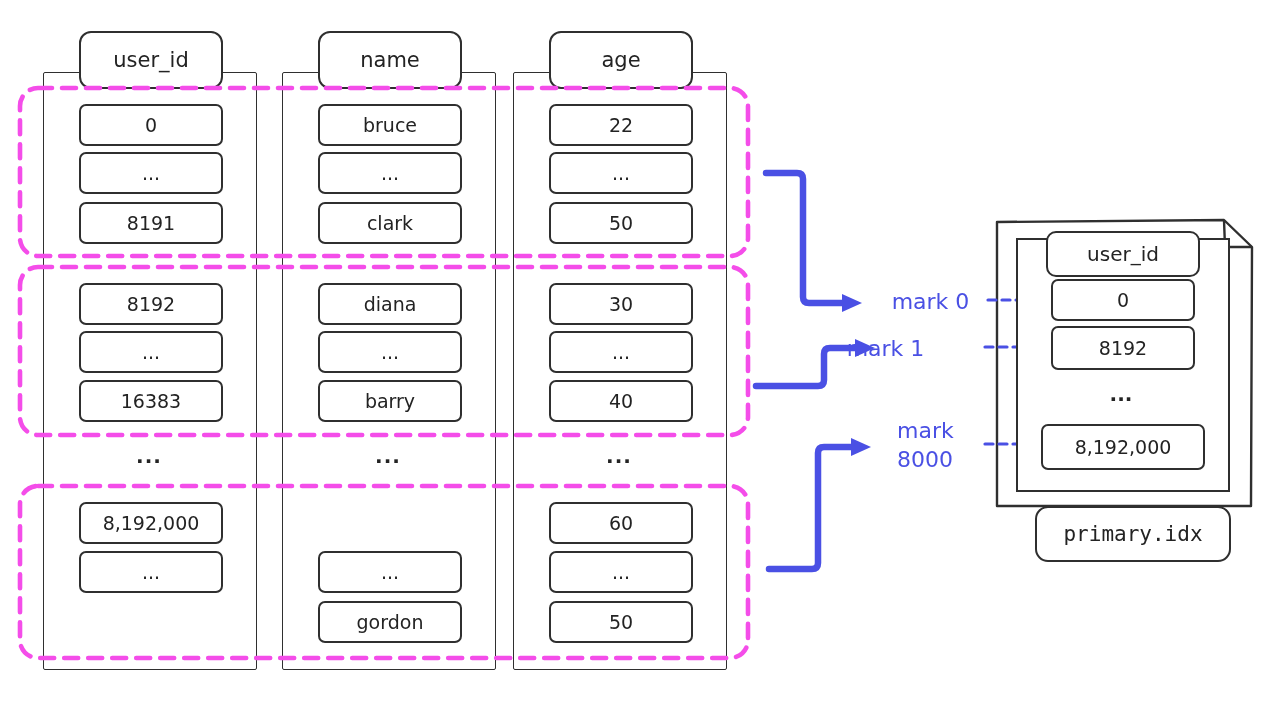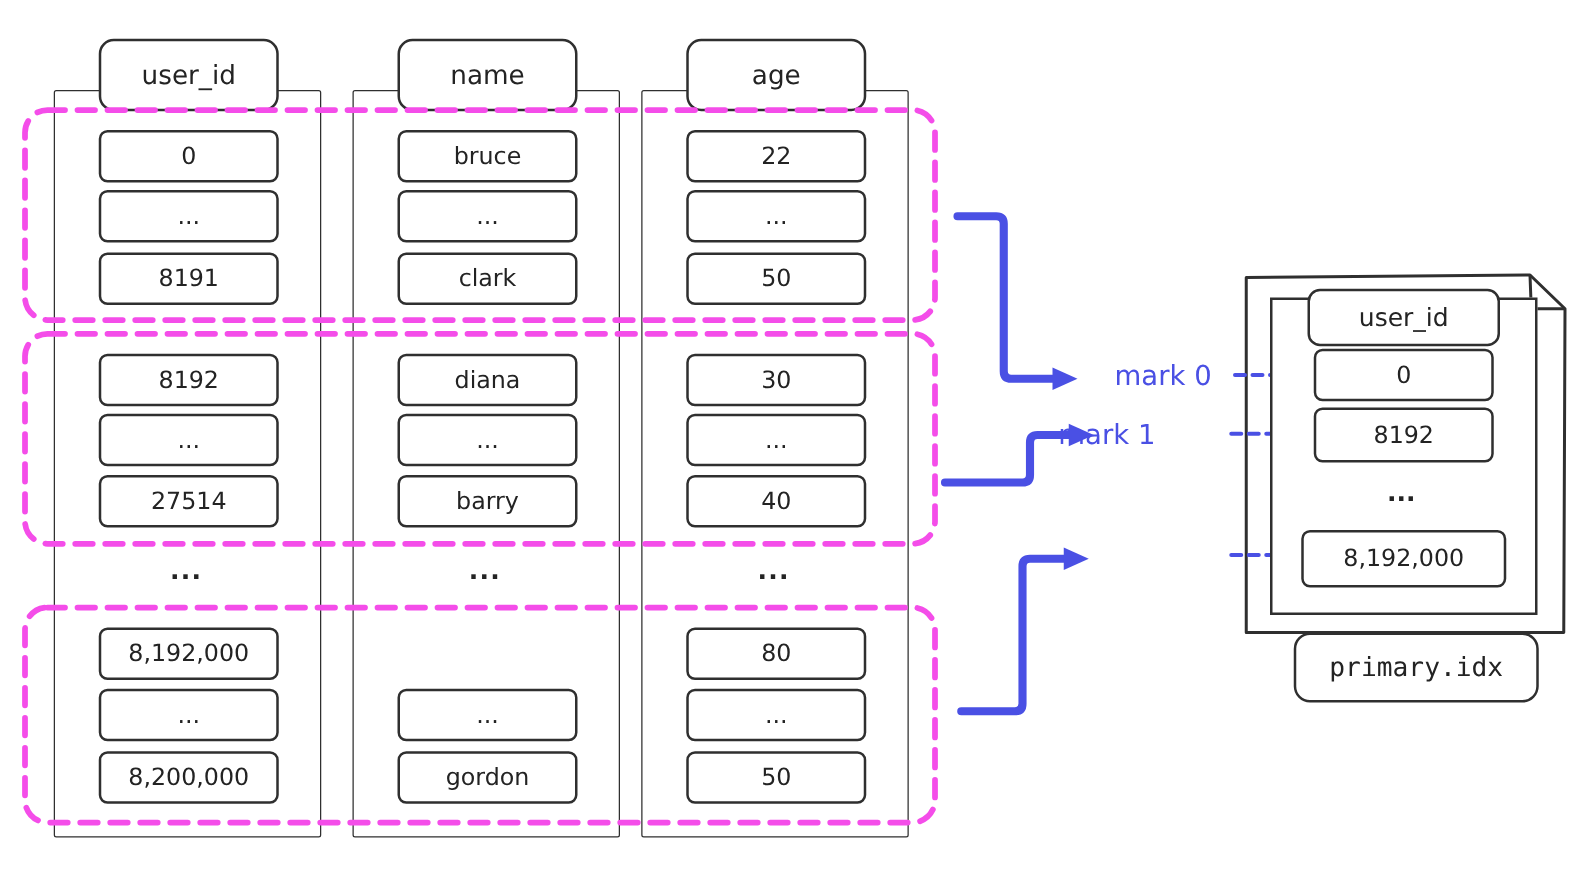--- a/index.html
+++ b/index.html
@@ -72,49 +72,49 @@
 
   <div class="col-header" style="left:79px">user_id</div>
   <div class="col-header" style="left:549px">age</div>
   <div class="col-header" style="left:318px">name</div>
 
   <div class="cell" style="left:79px;top:104px">0</div>
   <div class="cell" style="left:79px;top:152px">...</div>
   <div class="cell" style="left:79px;top:202px">8191</div>
   <div class="cell" style="left:79px;top:283px">8192</div>
   <div class="cell" style="left:79px;top:331px">...</div>
-  <div class="cell" style="left:79px;top:380px">27514</div>
+  <div class="cell" style="left:79px;top:380px">16383</div>
   <div class="gap-ellipsis" style="left:79px;top:443px">...</div>
   <div class="cell" style="left:79px;top:502px">8,192,000</div>
   <div class="cell" style="left:79px;top:551px">...</div>
-  <div class="cell" style="left:79px;top:601px">8,200,000</div>
 
   <div class="cell" style="left:318px;top:104px">bruce</div>
   <div class="cell" style="left:318px;top:152px">...</div>
   <div class="cell" style="left:318px;top:202px">clark</div>
   <div class="cell" style="left:318px;top:283px">diana</div>
   <div class="cell" style="left:318px;top:331px">...</div>
   <div class="cell" style="left:318px;top:380px">barry</div>
   <div class="gap-ellipsis" style="left:318px;top:443px">...</div>
   <div class="cell" style="left:318px;top:551px">...</div>
   <div class="cell" style="left:318px;top:601px">gordon</div>
 
   <div class="cell" style="left:549px;top:104px">22</div>
   <div class="cell" style="left:549px;top:152px">...</div>
   <div class="cell" style="left:549px;top:202px">50</div>
   <div class="cell" style="left:549px;top:283px">30</div>
   <div class="cell" style="left:549px;top:331px">...</div>
   <div class="cell" style="left:549px;top:380px">40</div>
   <div class="gap-ellipsis" style="left:549px;top:443px">...</div>
-  <div class="cell" style="left:549px;top:502px">80</div>
+  <div class="cell" style="left:549px;top:502px">60</div>
   <div class="cell" style="left:549px;top:551px">...</div>
   <div class="cell" style="left:549px;top:601px">50</div>
 
   <div class="mark-label" style="left:868px;top:287px;width:125px">mark 0</div>
   <div class="mark-label" style="left:823px;top:334px;width:125px">mark 1</div>
+  <div class="mark-label wrap" style="left:897px;top:416px;width:86px">mark 8000</div>
 
   <svg class="overlay" width="1276" height="704" viewBox="0 0 1276 704">
 
     <g stroke="var(--granule)" stroke-width="4.6" fill="none" stroke-dasharray="14 10" stroke-linecap="round">
       <rect x="20" y="88" width="728" height="168" rx="18"></rect>
       <rect x="20" y="267" width="728" height="168" rx="18"></rect>
       <rect x="20" y="486" width="728" height="172" rx="18"></rect>
     </g>
 
     <g stroke="var(--ink)" stroke-width="2.4" fill="#ffffff" stroke-linejoin="round">

